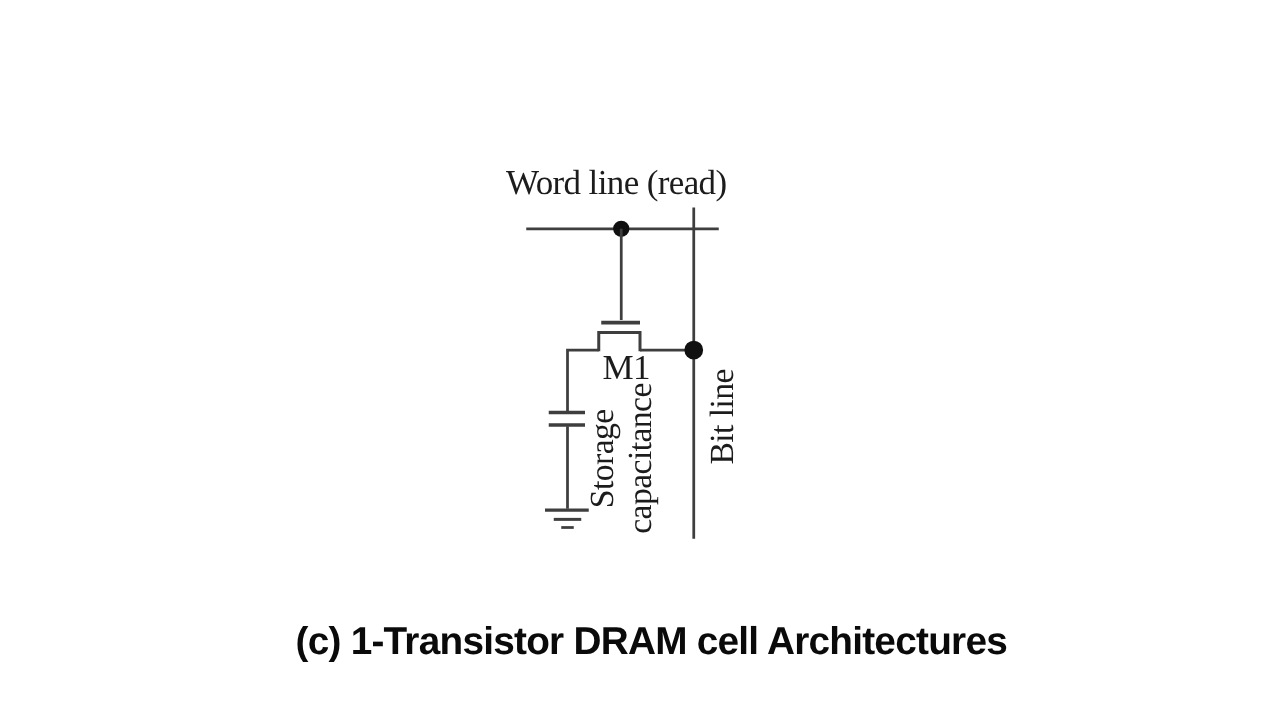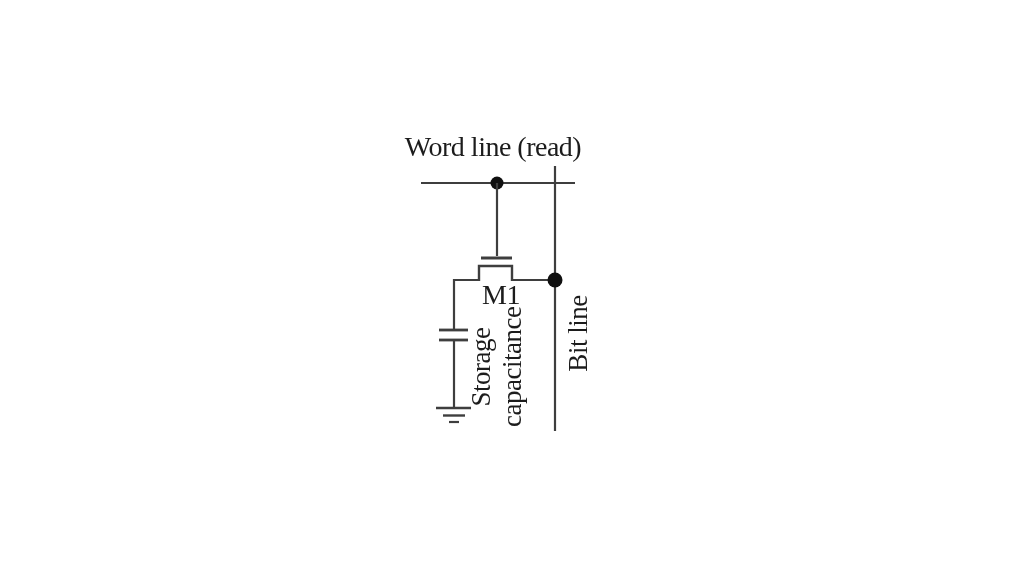--- a/index.html
+++ b/index.html
@@ -93,14 +93,15 @@
 
   <div class="rot" style="left:437px;top:336px;width:120px;height:62px;">
     <span>Storage</span>
     <span>capacitance</span>
   </div>
 
   <div class="rot" style="left:530px;top:318px;width:96px;height:31px;">
     <span>Bit line</span>
   </div>
 
+  <div class="caption">(c) 1-Transistor DRAM cell Architectures</div>
 
 </div>
 
 </body></html>

